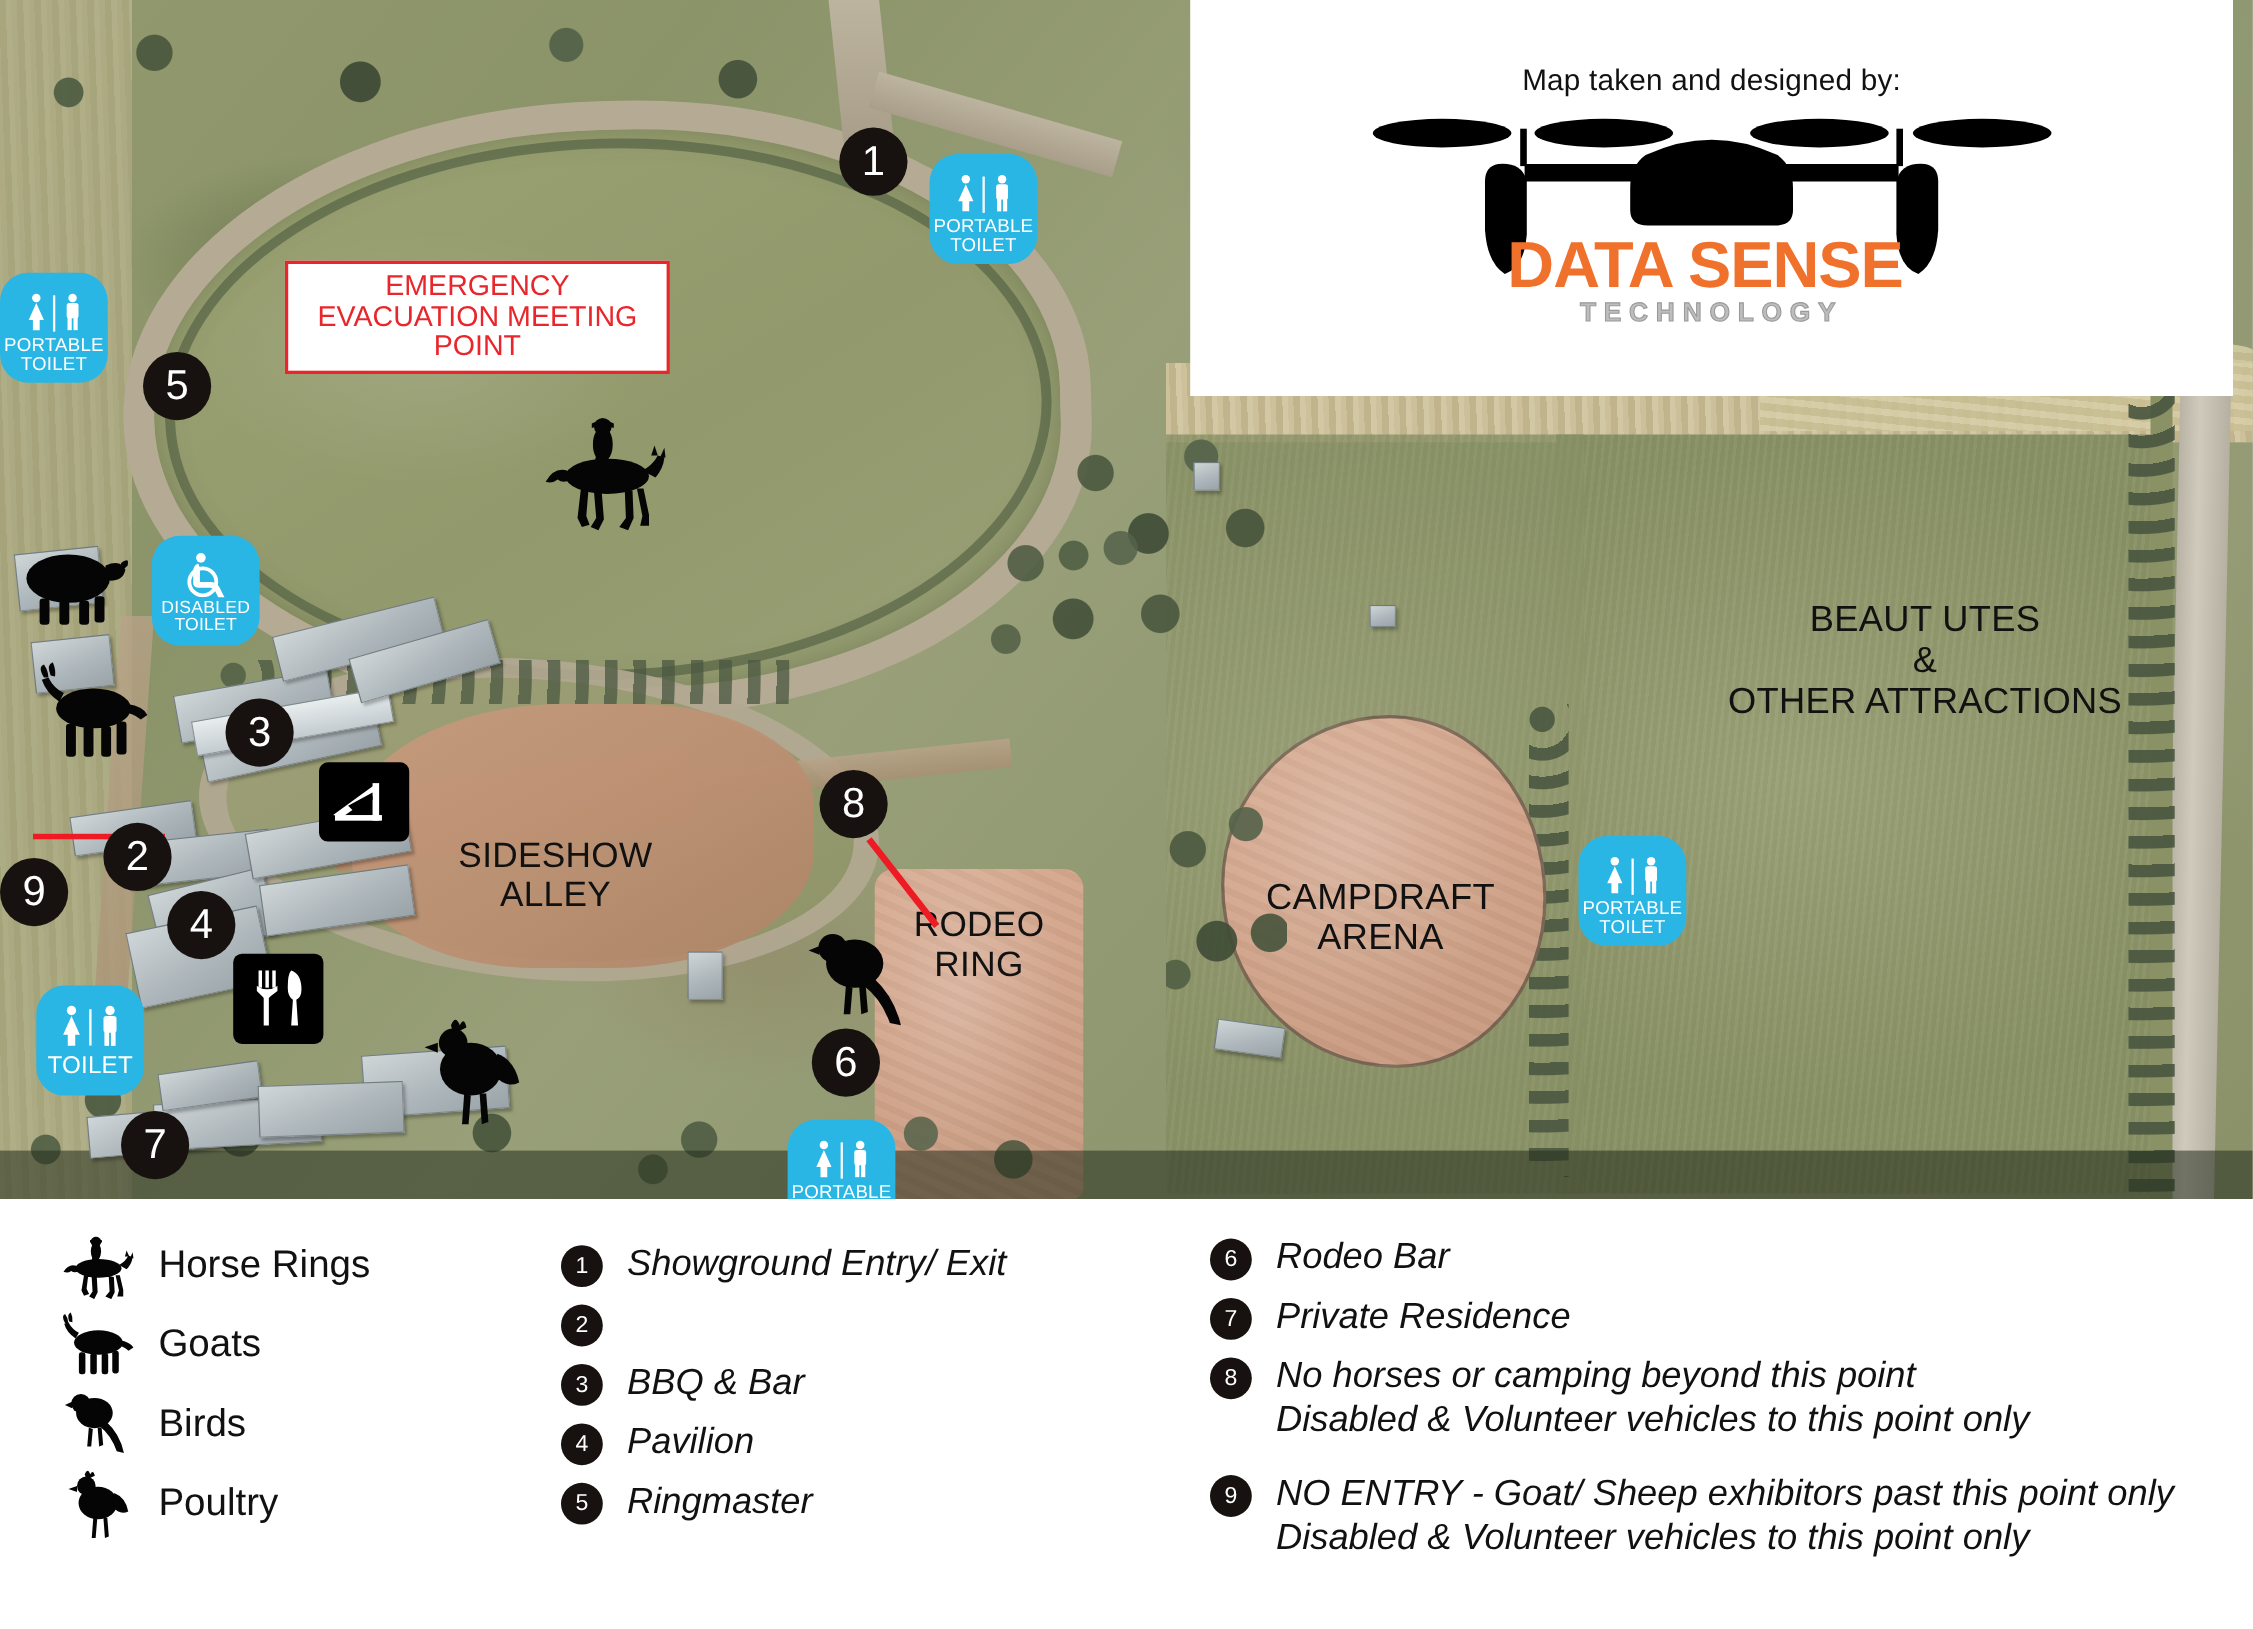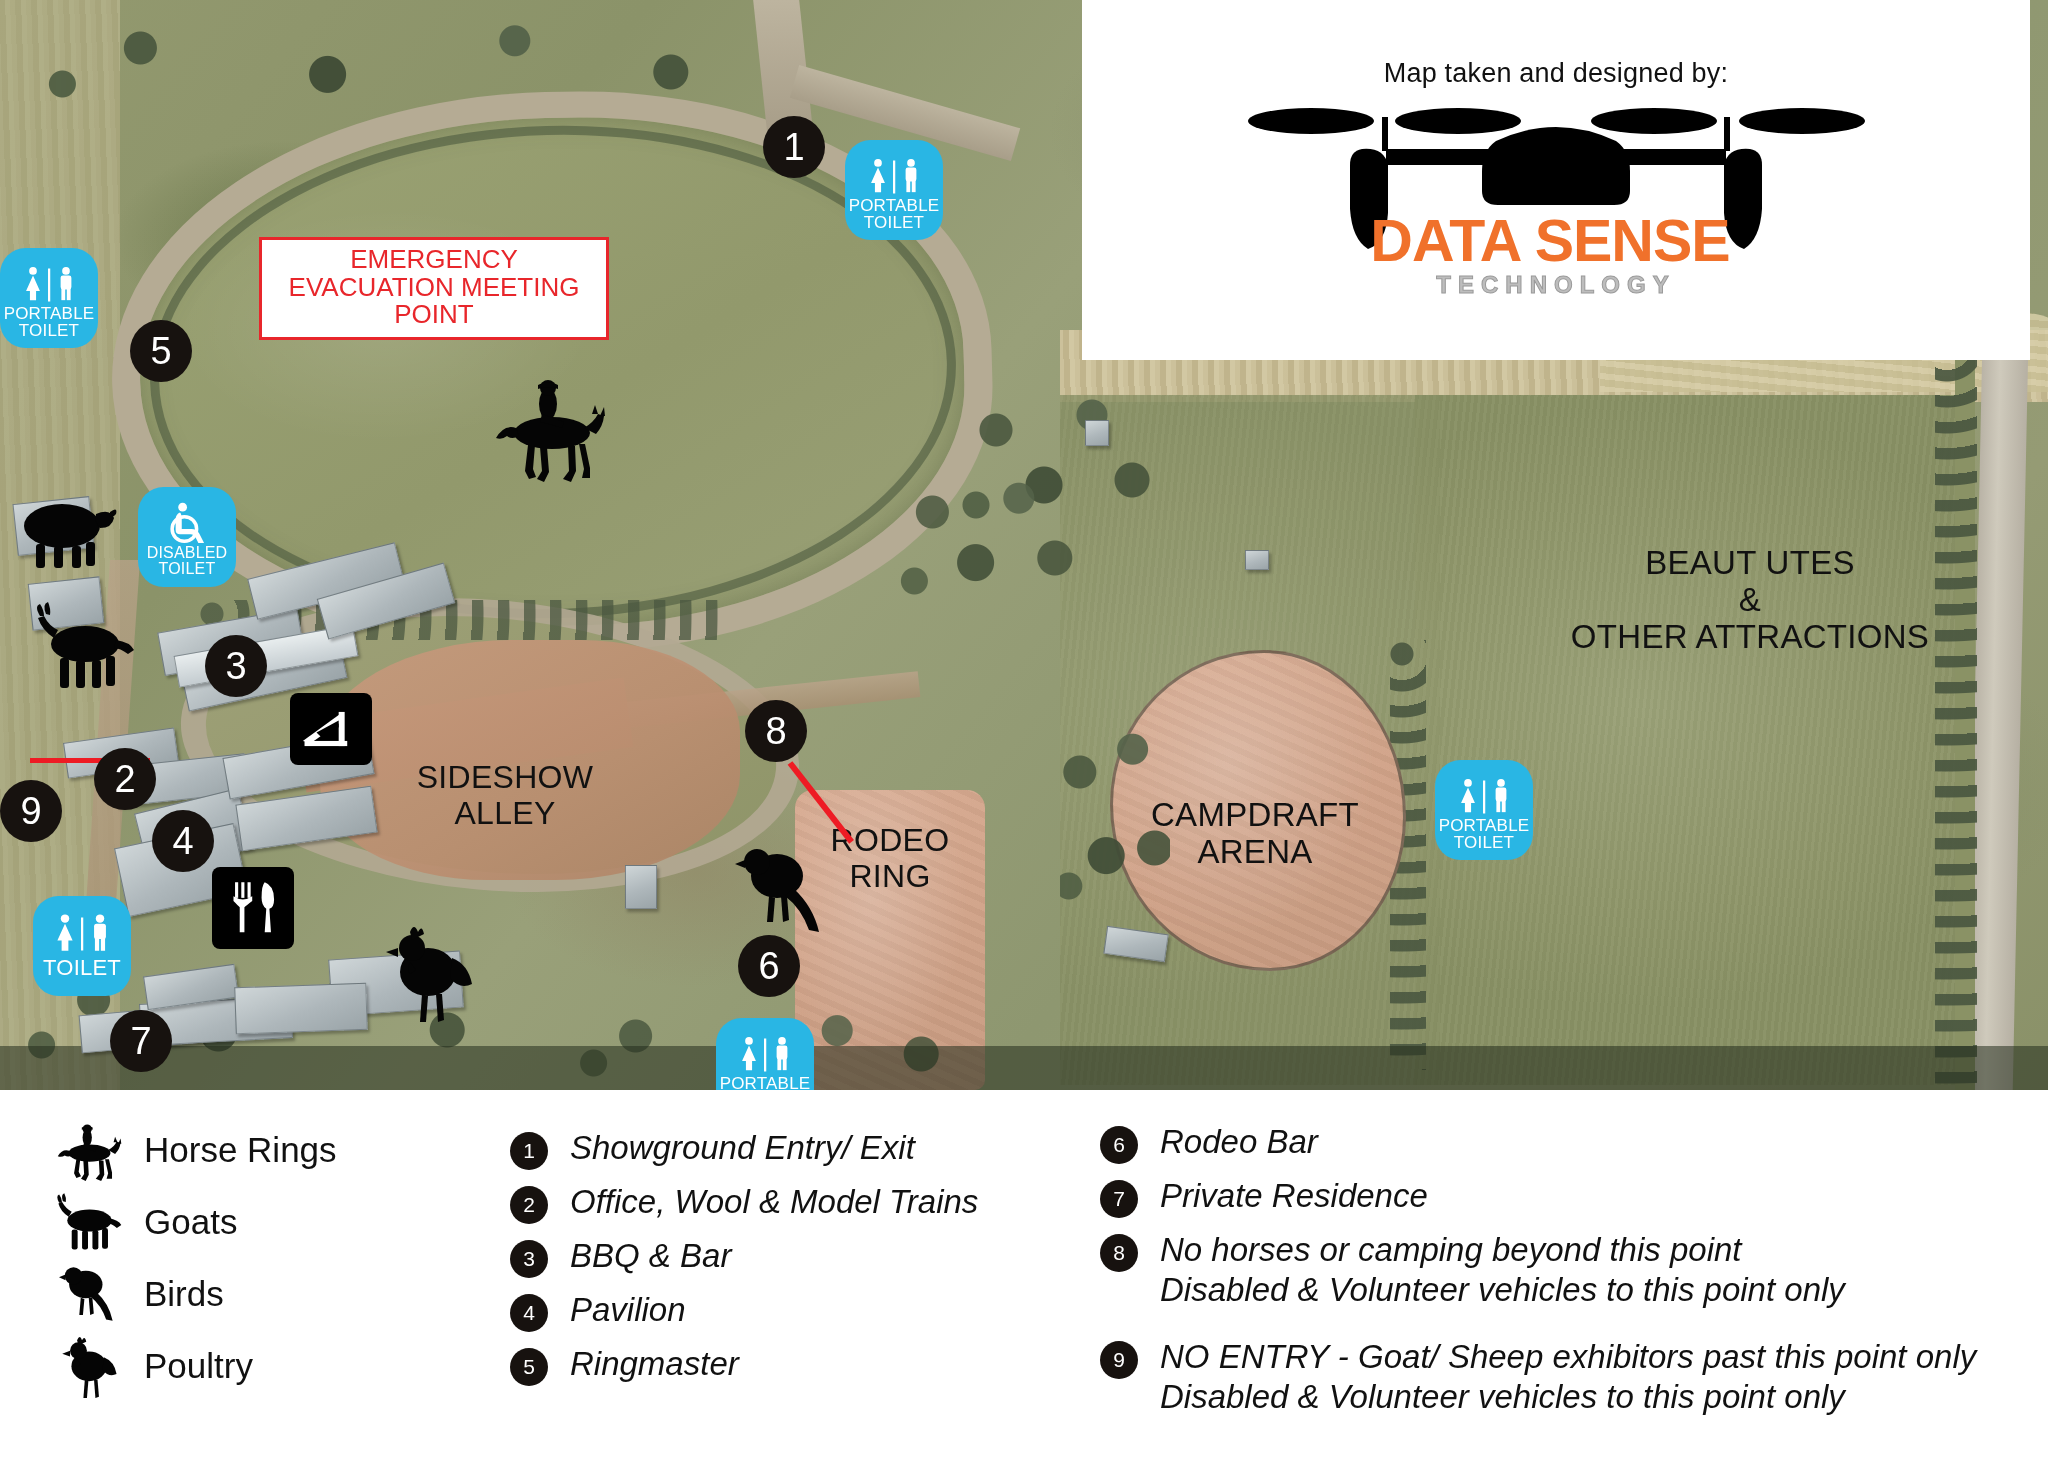--- a/index.html
+++ b/index.html
@@ -561,21 +561,20 @@
       </div>
     </div>
 
     <div class="col" style="left:510px;top:38px;width:560px;">
       <div class="numrow">
         <span class="badge">1</span>
         <span class="txt">Showground Entry/ Exit</span>
       </div>
       <div class="numrow">
         <span class="badge">2</span>
-        <span class="txt">Office, Wool &amp; Model Trains</span>
       </div>
       <div class="numrow">
         <span class="badge">3</span>
         <span class="txt">BBQ &amp; Bar</span>
       </div>
       <div class="numrow">
         <span class="badge">4</span>
         <span class="txt">Pavilion</span>
       </div>
       <div class="numrow">

